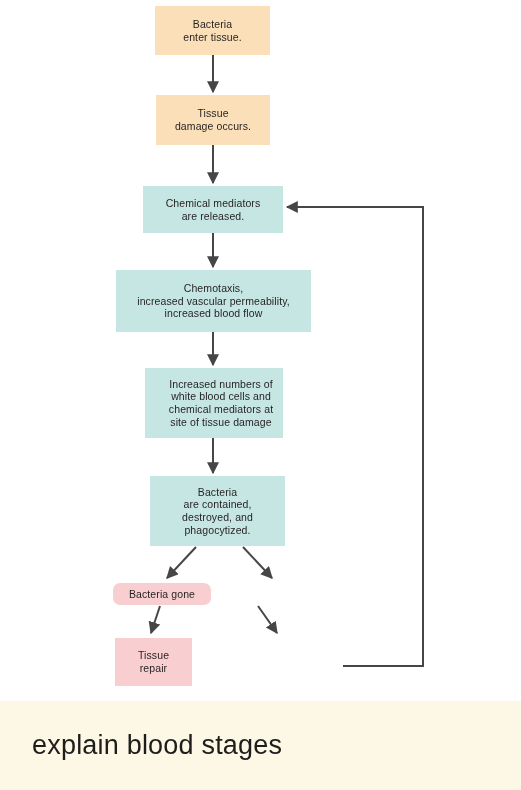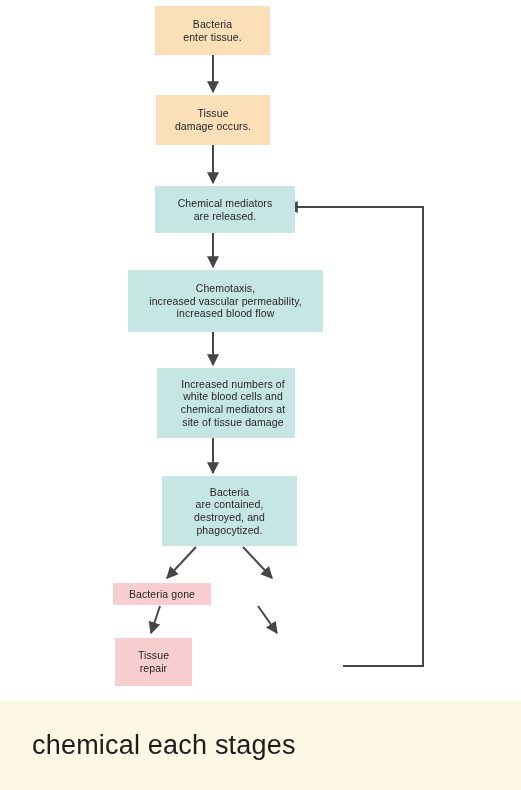--- a/index.html
+++ b/index.html
@@ -43,32 +43,32 @@
     align-items: center;
     justify-content: center;
     text-align: center;
     color: #231f20;
     font-size: 10.5px;
     line-height: 12.6px;
     letter-spacing: 0.01em;
     white-space: pre-line;
   }
   .peach { background: #fadfb9; }
-  .teal  { background: #c6e6e3; margin-left: 12px; }
+  .teal  { background: #c6e6e3; }
   .pink  { background: #f9ced1; }
   .amber { background: #fbe0b5; }
 
   
   #n-bacteria-enter    { left:155px; top:6px;   width:115px; height:49px; }
   #n-tissue-damage     { left:156px; top:95px;  width:114px; height:50px; }
   #n-chem-released     { left:143px; top:186px; width:140px; height:47px; }
   #n-chemotaxis        { left:116px; top:270px; width:195px; height:62px;text-align:center; }
   #n-increased-numbers { left:145px; top:368px; width:138px; height:70px;padding-left:14px; }
   #n-bacteria-contained{ left:150px; top:476px; width:135px; height:70px; }
-  #n-bacteria-gone     { left:113px; top:583px; width:98px;  height:22px; }
+  #n-bacteria-gone     { left:113px; top:583px; width:98px;  height:22px;border-radius:7px; }
   #n-bacteria-remain   { left:217px; top:583px; width:105px; height:22px; }
   #n-tissue-repair     { left:115px; top:638px; width:77px;  height:48px; }
   #n-additional-chem   { left:208px; top:638px; width:135px; height:48px; }
 
   #caption-band {
     position: absolute;
     left: 0;
     top: 701px;
     width: 521px;
     height: 89px;
@@ -137,16 +137,16 @@
     <div class="node pink" id="n-bacteria-gone">Bacteria gone</div>
 
 
     <div class="node pink" id="n-tissue-repair">Tissue
 repair</div>
 
 
   </div>
 
   <div id="caption-band">
-    <div id="caption-text">chemical each stages</div>
+    <div id="caption-text">explain blood stages</div>
   </div>
 
 </div>
 
 </body></html>

